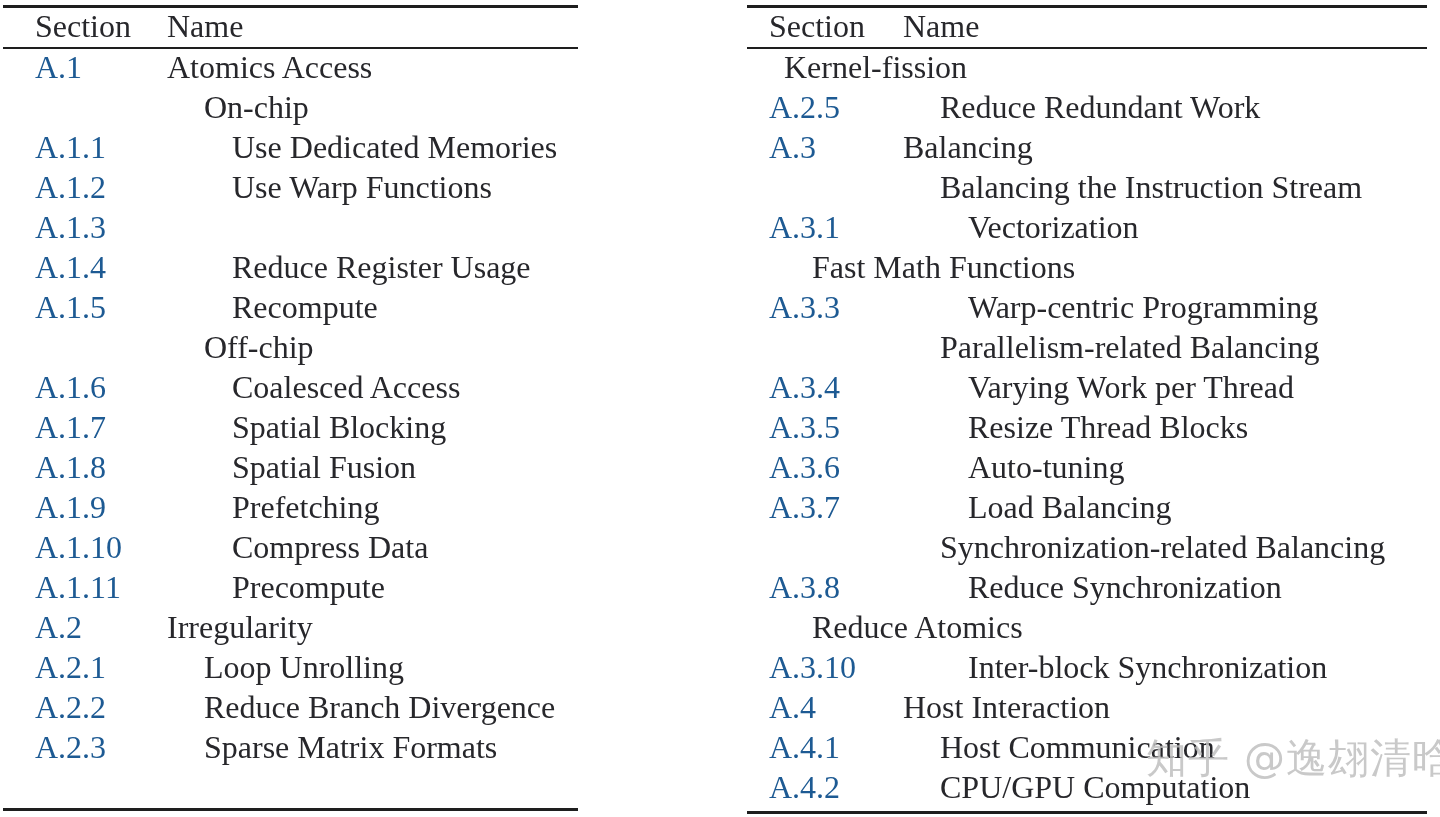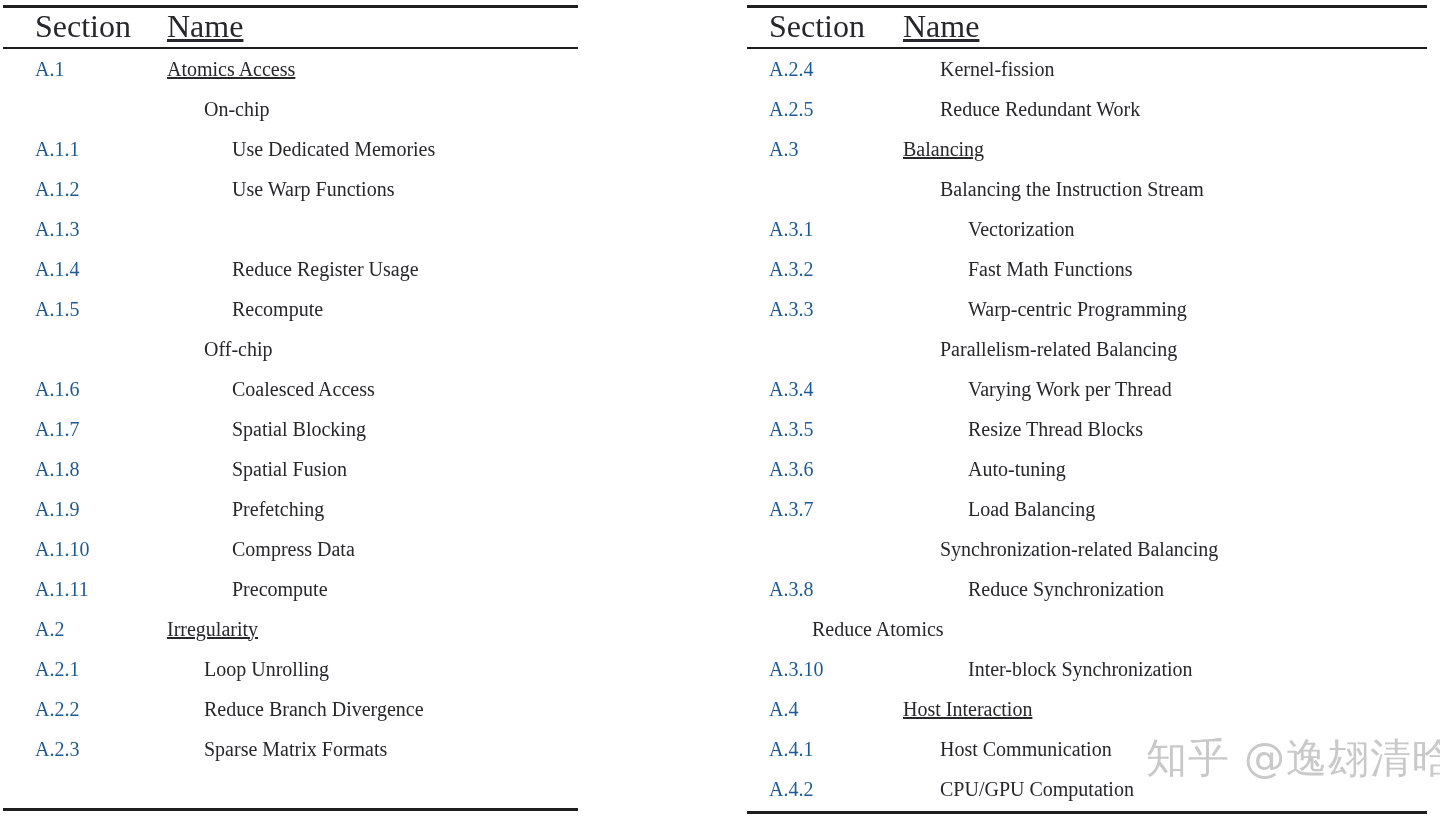--- a/index.html
+++ b/index.html
@@ -18,30 +18,30 @@
     overflow: hidden;
   }
   .toc-table { position: absolute; top: 5px; }
   .toc-table.left  { left: 3px;   width: 575px; }
   .toc-table.right { left: 747px; width: 680px; }
 
   .toprule { height: 3px; background: var(--rule); }
   .midrule { height: 2px; background: var(--rule); }
 
   .header-row { display: flex; height: 39px; align-items: flex-start; font-size: 32px; }
-  .row { display: flex; height: 40px; align-items: center; font-size: 20px; }
+  .row { display: flex; height: 40px; align-items: flex-start; font-size: 32px; }
 
   .col-section { flex: 0 0 164px; }
   .toc-table.left  .col-section { padding-left: 32px; }
   .toc-table.right .col-section { padding-left: 22px; flex-basis: 156px; }
   .col-name { flex: 1 1 auto; white-space: nowrap; overflow: hidden; }
 
   .section-link { color: var(--link); text-decoration: none; cursor: pointer; }
 
-  .indent-0 { padding-left: 0; text-decoration: underline; }
+  .indent-0 { padding-left: 0; }
   .indent-1 { padding-left: 37px; }
   .indent-2 { padding-left: 65px; }
 
   .bottomrule { position: absolute; height: 3px; background: var(--rule); }
   .bottomrule.left  { left: 3px;   top: 808px; width: 575px; }
   .bottomrule.right { left: 747px; top: 811px; width: 680px; }
 
   .watermark {
     position: absolute;
     left: 1146px;
@@ -197,23 +197,20 @@
 
 <div class="toc-table right">
   <div class="toprule"></div>
   <div class="header-row">
     <div class="col-section">Section</div>
     <div class="col-name indent-0">Name</div>
   </div>
   <div class="midrule"></div>
   <div class="rows">
   <div class="row">
-    <div class="col-section">
-      <span class="section-link">A.2.4</span>
-    </div>
     <div class="col-name indent-1">Kernel-fission</div>
   </div>
 
   <div class="row">
     <div class="col-section">
       <span class="section-link">A.2.5</span>
     </div>
     <div class="col-name indent-1">Reduce Redundant Work</div>
   </div>
 
@@ -232,23 +229,20 @@
   </div>
 
   <div class="row">
     <div class="col-section">
       <span class="section-link">A.3.1</span>
     </div>
     <div class="col-name indent-2">Vectorization</div>
   </div>
 
   <div class="row">
-    <div class="col-section">
-      <span class="section-link">A.3.2</span>
-    </div>
     <div class="col-name indent-2">Fast Math Functions</div>
   </div>
 
   <div class="row">
     <div class="col-section">
       <span class="section-link">A.3.3</span>
     </div>
     <div class="col-name indent-2">Warp-centric Programming</div>
   </div>
 

